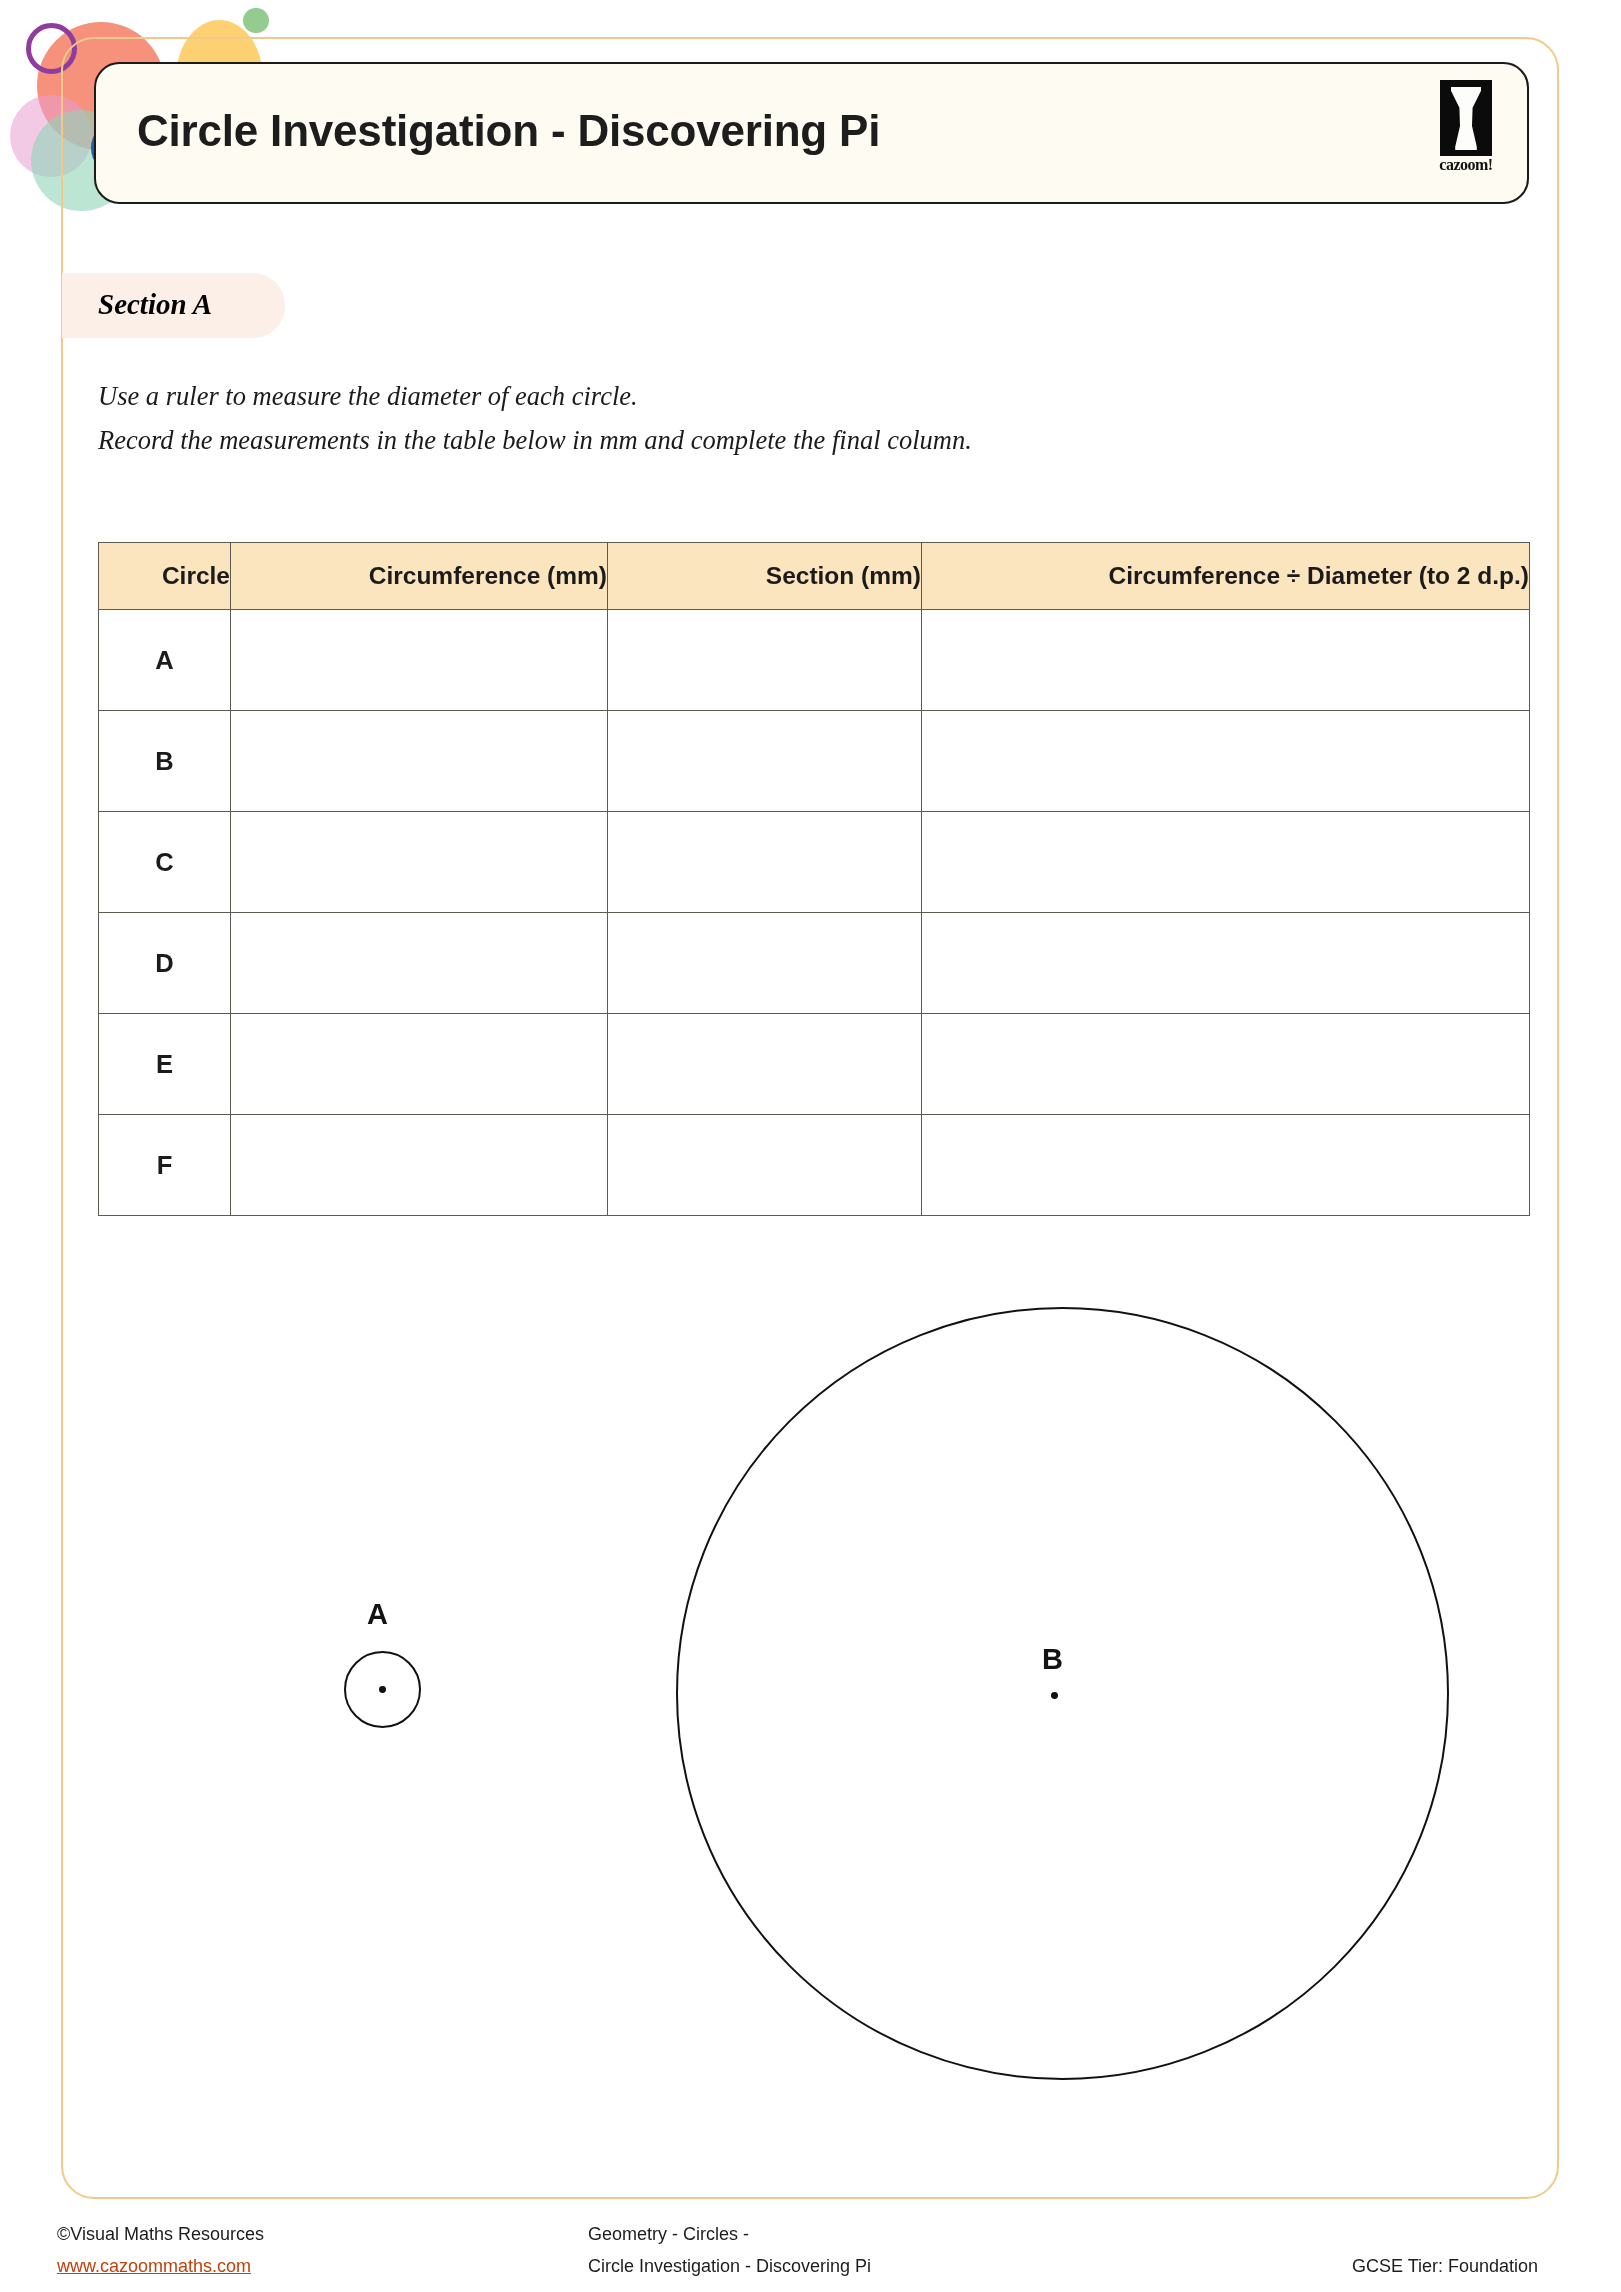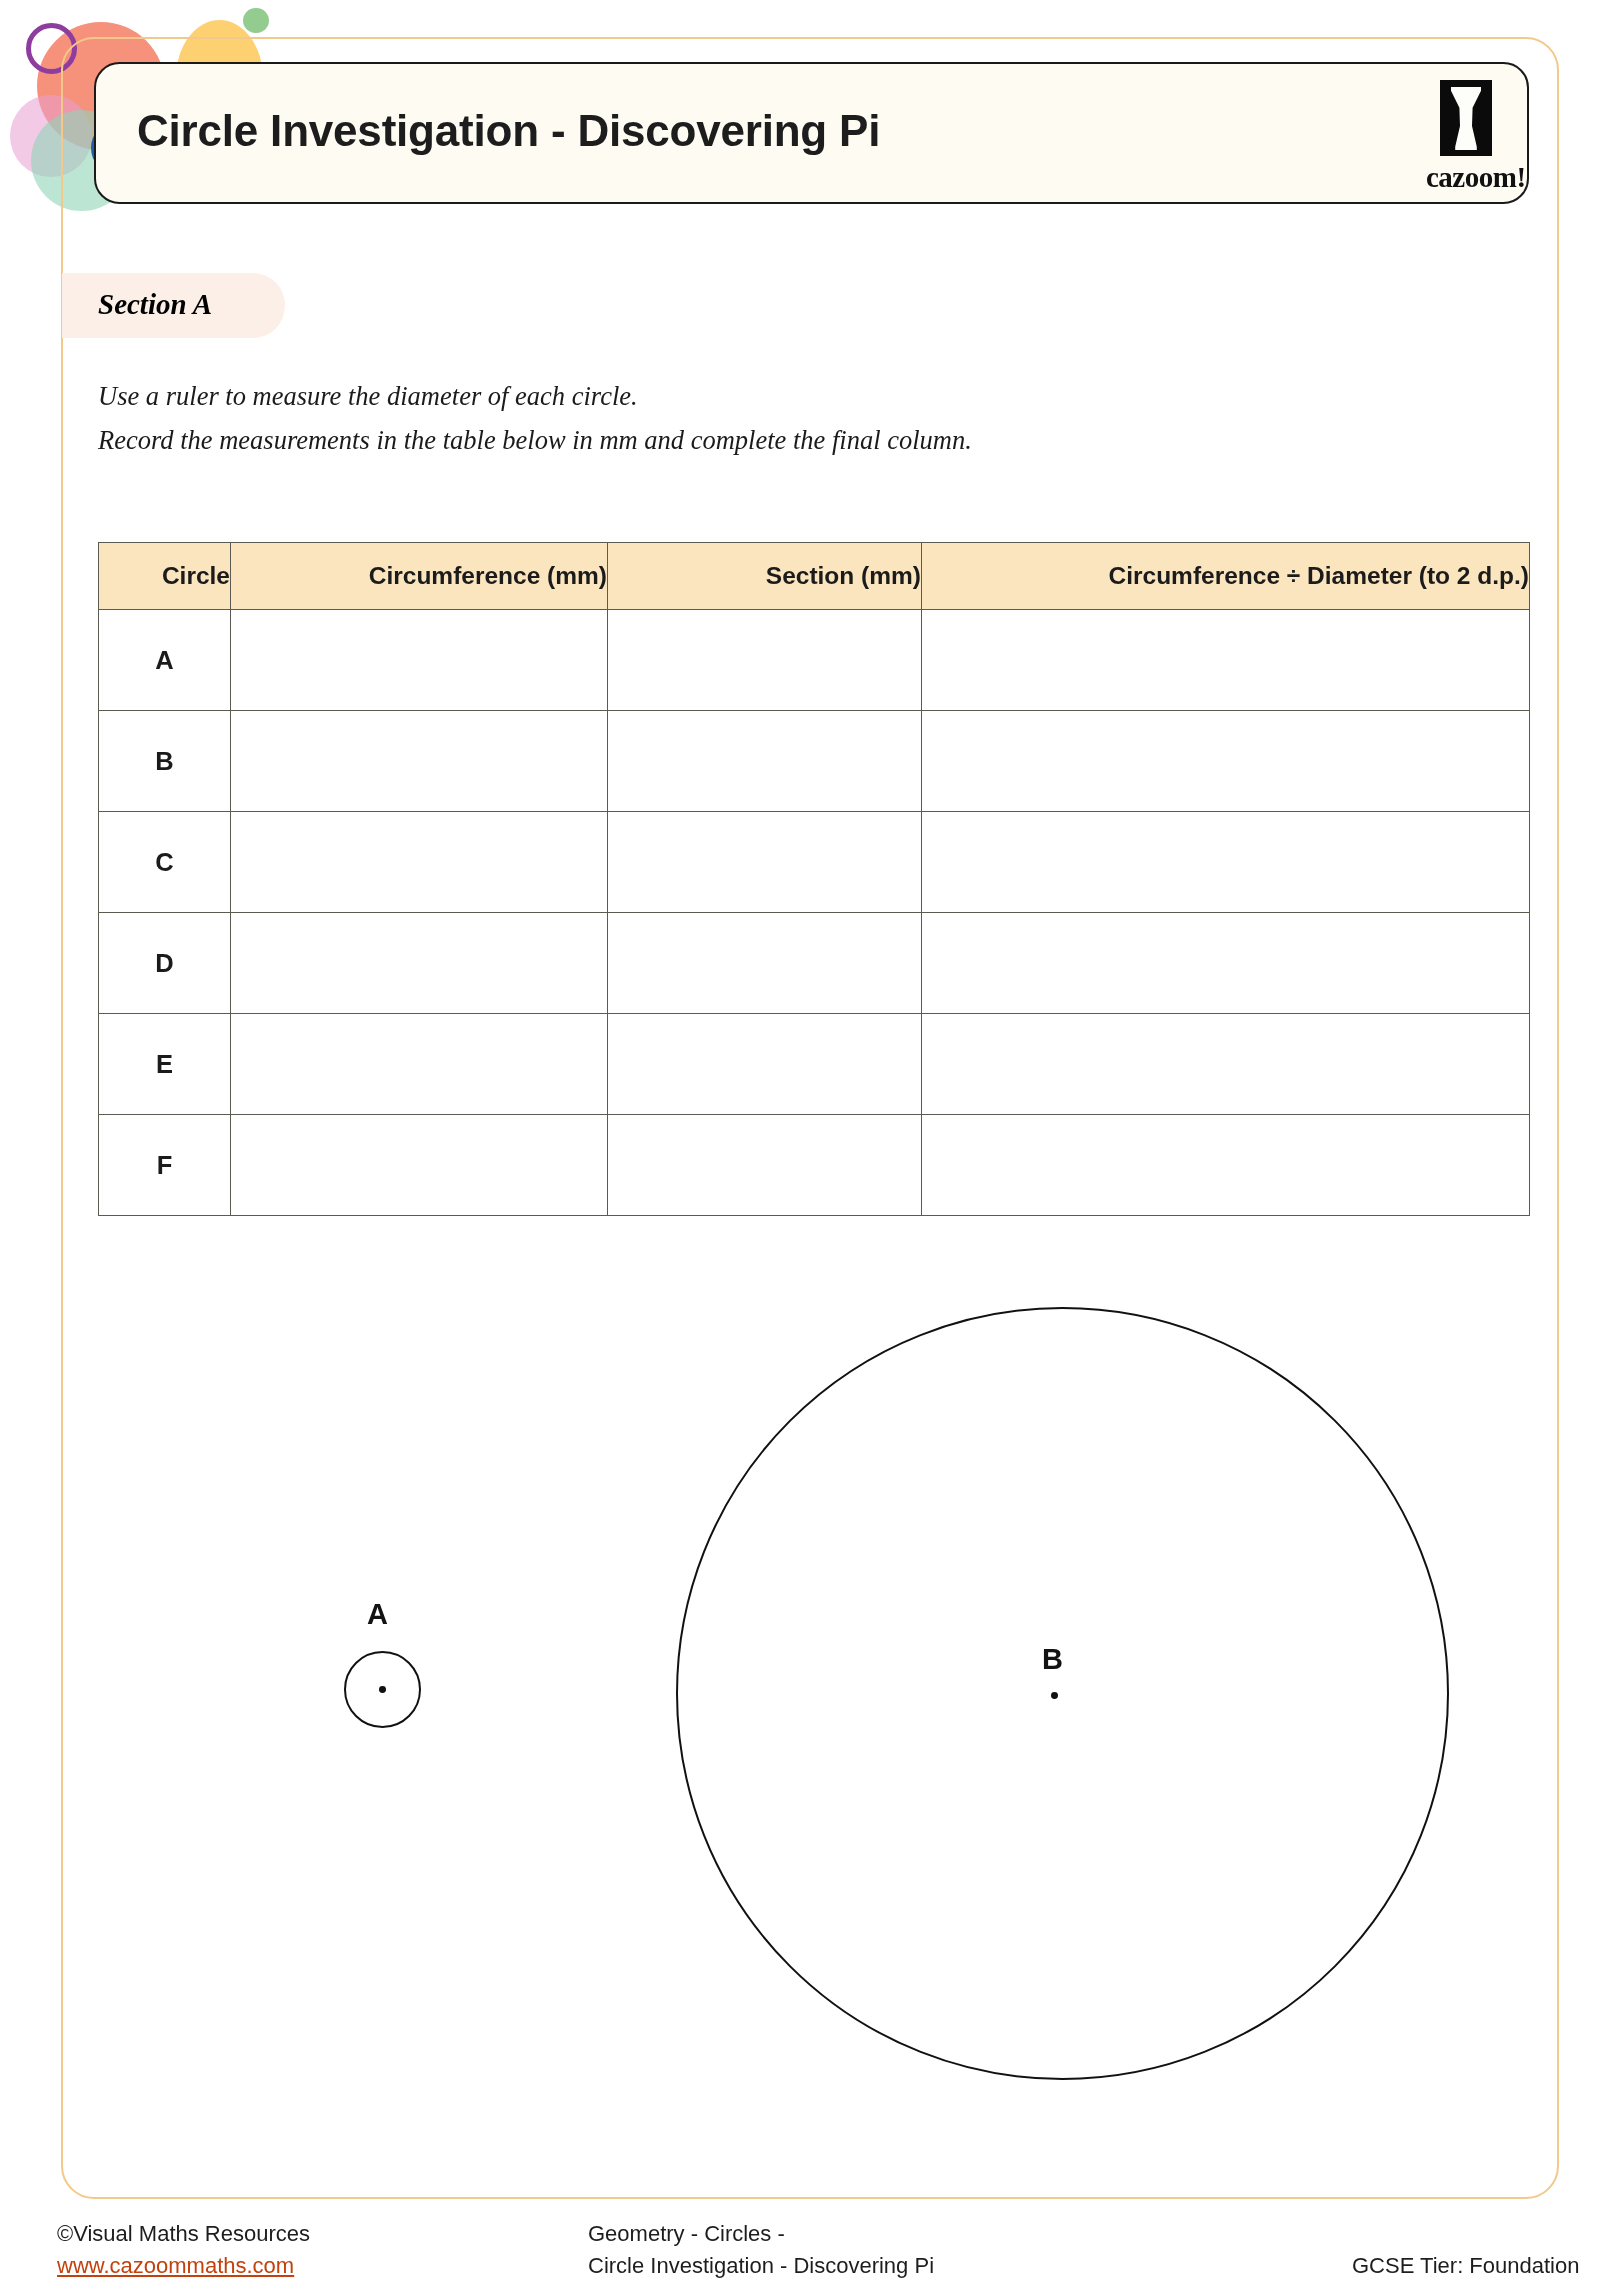--- a/index.html
+++ b/index.html
@@ -111,24 +111,24 @@
     top: 6.9px;
     transform: translateX(-50%);
     width: 30px;
     height: 63px;
     background: #fdfdfa;
     clip-path: polygon(0% 0%, 100% 0%, 100% 6%, 72% 33%, 70% 62%, 86% 95%, 86% 100%, 14% 100%, 14% 95%, 30% 62%, 28% 33%, 0% 6%);
   }
   #logo-word {
     font-family: "Liberation Serif", serif;
     font-weight: bold;
-    font-size: 29px;
+    font-size: 16px;
     color: #111;
     line-height: 1;
-    margin-top: 7px;
+    margin-top: 1px;
     letter-spacing: -0.5px;
   }
 
   
   #section-banner {
     position: absolute;
     left: 62px;
     top: 273px;
     width: 223px;
     height: 65px;
@@ -234,21 +234,21 @@
   #circle-b-label { left: 1042px; top: 1643px; }
 
   
   #footer {
     position: absolute;
     left: 0;
     top: 2210px;
     width: 1621px;
     height: 82px;
   }
-  .footer-col { position: absolute; font-size: 22px; color: #1d1d1d; line-height: 32px; }
+  .footer-col { position: absolute; font-size: 18px; color: #1d1d1d; line-height: 32px; }
   #footer-left  { left: 57px;  top: 7.8px; }
   #footer-center{ left: 588px; top: 7.8px; width: 451px; text-align: left; }
   #footer-right { left: 1352px; top: 40px; }
   #footer-link {
     color: #c2410c;
     text-decoration: underline;
     display: inline-block;
   }
 </style>
 </head>

